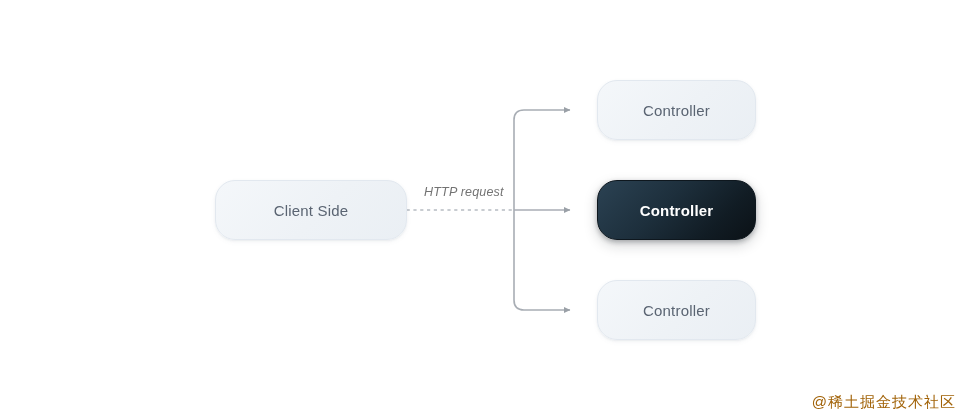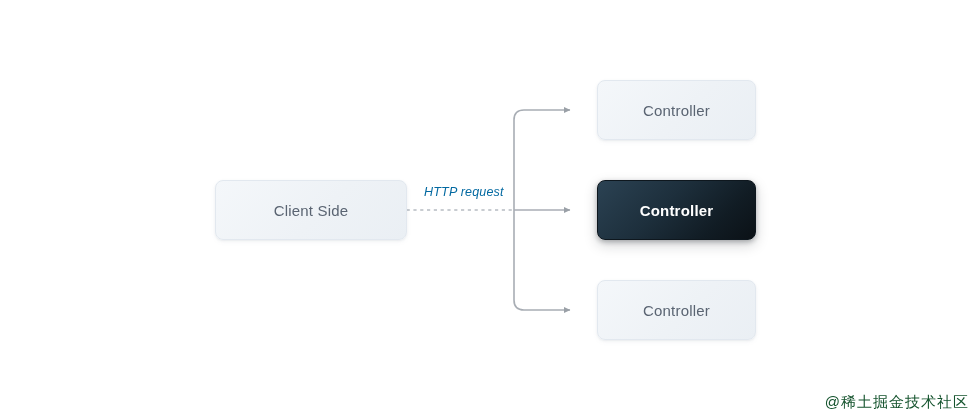--- a/index.html
+++ b/index.html
@@ -20,21 +20,21 @@
     background: #ffffff;
   }
 
   
   .node {
     position: absolute;
     box-sizing: border-box;
     display: flex;
     align-items: center;
     justify-content: center;
-    border-radius: 8px;
+    border-radius: 20px;
     font-size: 15px;
     letter-spacing: 0.2px;
   }
   .node-light {
     background: linear-gradient(135deg, #f4f7fa 0%, #eef2f6 55%, #eaeff4 100%);
     border: 1px solid #e2e8ef;
     color: #5a6472;
     box-shadow: 0 1px 2px rgba(100, 116, 139, 0.10),
                 0 2px 5px rgba(100, 116, 139, 0.06);
   }
@@ -61,32 +61,32 @@
     height: 420px;
   }
 
   
   #edge-label {
     position: absolute;
     left: 424px;
     top: 185px;
     font-size: 12.5px;
     font-style: italic;
-    color: #0369a1;
+    color: #737373;
     white-space: nowrap;
     letter-spacing: 0.2px;
   }
 
   
   #watermark {
     position: absolute;
-    right: 1px;
+    right: 14px;
     bottom: 8px;
     font-size: 15px;
-    color: #14532d;
+    color: #a16207;
     letter-spacing: 1px;
     white-space: nowrap;
   }
 </style>
 </head>
 <body>
 
 <div id="canvas">
 
   <svg id="connectors" viewBox="0 0 970 420" xmlns="http://www.w3.org/2000/svg">

